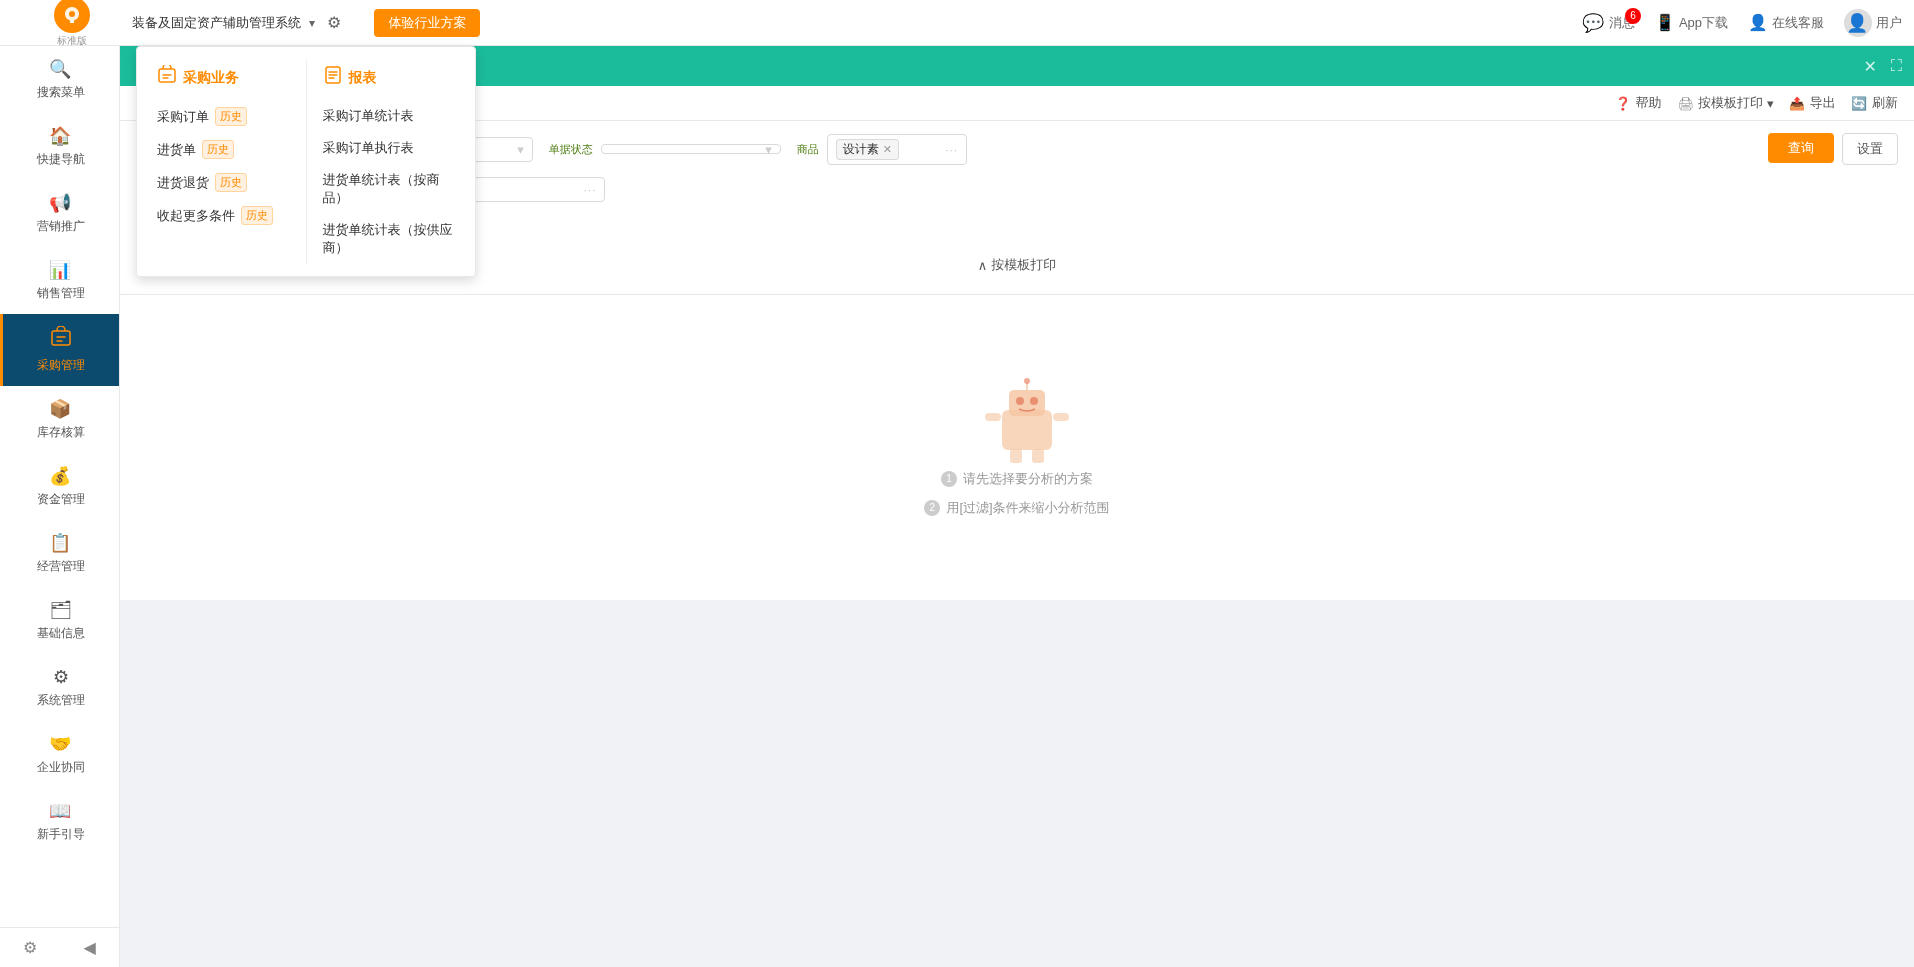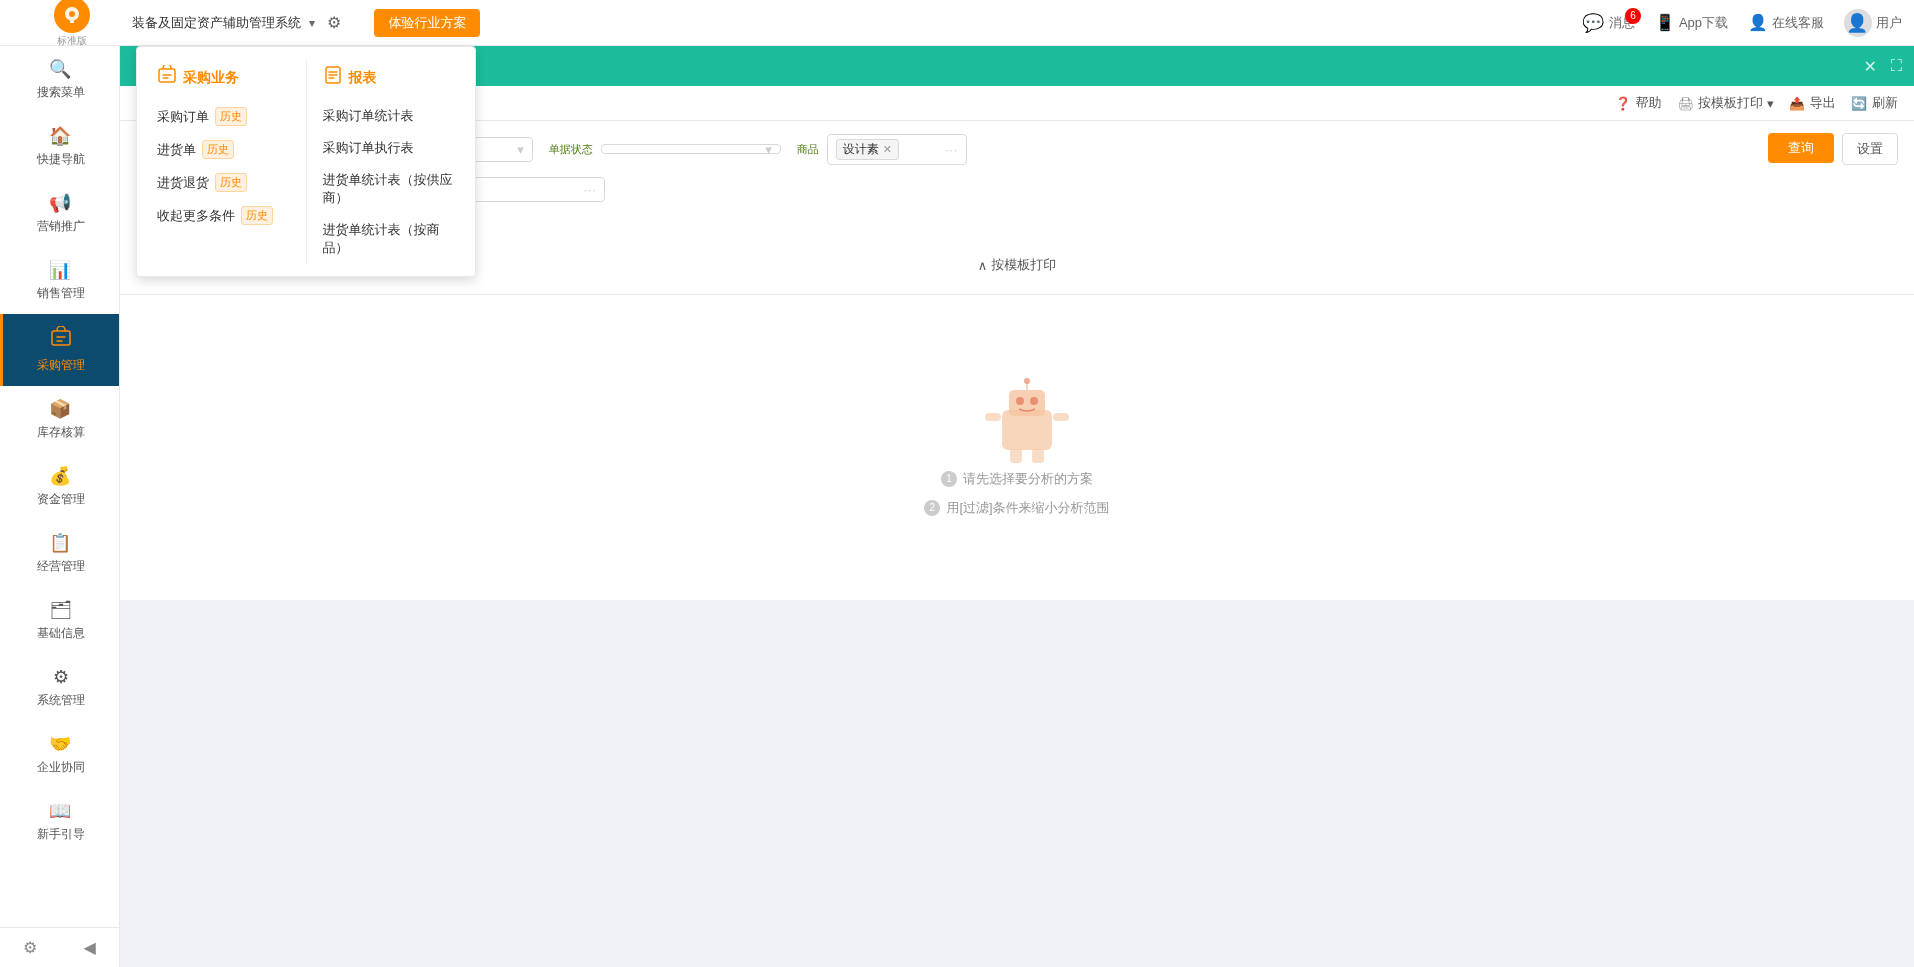--- a/index.html
+++ b/index.html
@@ -763,21 +763,21 @@
           </span>
           <span>报表</span>
         </div>
         <div class="dropdown-menu-item">
           <span>采购订单统计表</span>
         </div>
         <div class="dropdown-menu-item">
           <span>采购订单执行表</span>
         </div>
         <div class="dropdown-menu-item">
+          <span>进货单统计表（按商品）</span>
+        </div>
+        <div class="dropdown-menu-item">
           <span>进货单统计表（按供应商）</span>
-        </div>
-        <div class="dropdown-menu-item">
-          <span>进货单统计表（按商品）</span>
         </div>
       </div>
     </div>
   </div>
 </div>
 
 </body></html>

